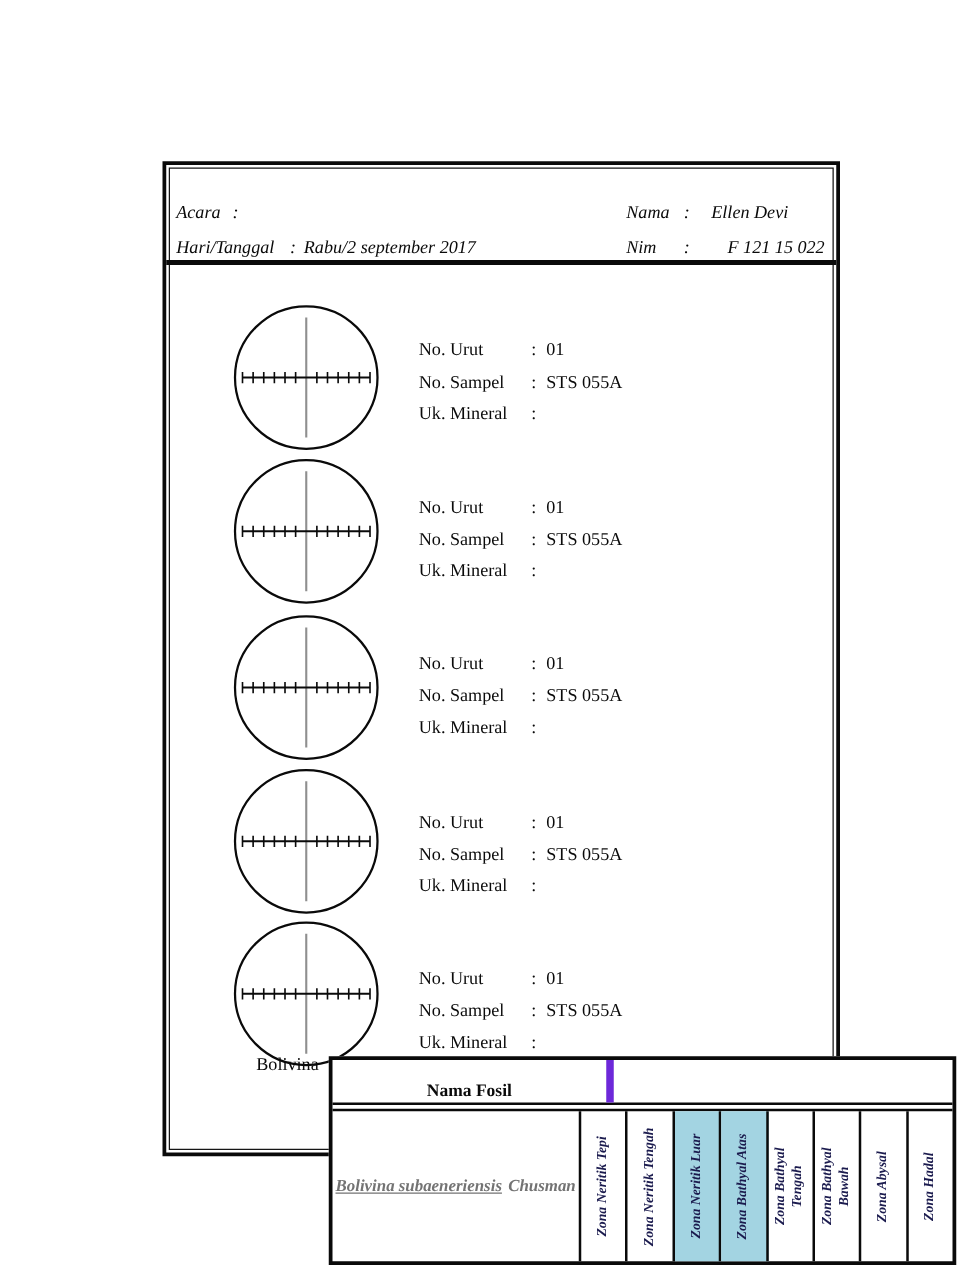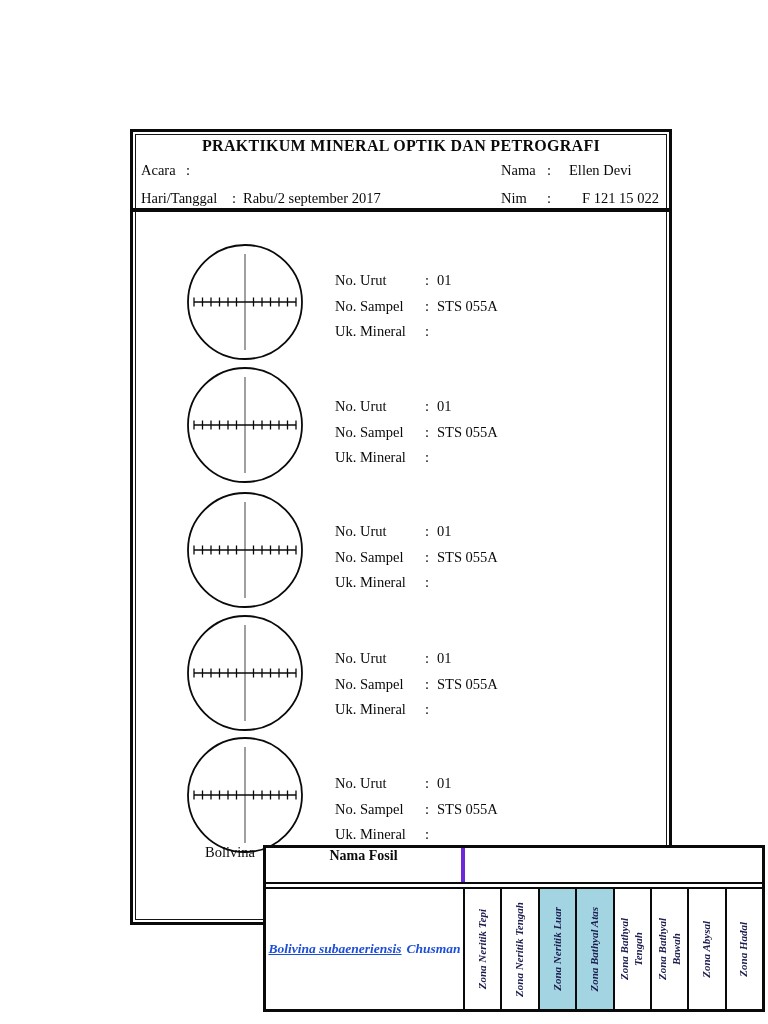--- a/index.html
+++ b/index.html
@@ -27,21 +27,21 @@
   .page-header {
     position:absolute; left:0; top:0; right:0; height:80px;
     border-bottom:4px solid #0a0a0a;
   }
   .doc-title {
     position:absolute; top:5px; left:0; right:0;
     text-align:center; font-weight:bold; font-size:16px;
     letter-spacing:0.3px;
   }
   .hdr-row { position:absolute; left:0; right:0; height:20px; font-size:14.5px; }
-  .hdr-row span { position:absolute; white-space:nowrap; }
+  .hdr-row span { position:absolute; white-space:nowrap;font-style:italic; }
   .row-acara { top:30px; }
   .row-hari  { top:58px; }
   .p-acara-lbl { left:8px; }   .p-acara-col { left:53px; }  .p-acara-val { left:64px; }
   .p-nama-lbl  { left:368px; } .p-nama-col  { left:414px; } .p-nama-val  { left:436px; }
   .p-hari-lbl  { left:8px;text-align:right; }   .p-hari-col  { left:99px; }  .p-hari-val  { left:110px; }
   .p-nim-lbl   { left:368px; } .p-nim-col   { left:414px; } .p-nim-val   { left:432px;margin-left:17px; }
 
   .section-title {
     position:absolute; top:88px; left:0; right:0;
     text-align:center; font-size:14.5px;
@@ -65,36 +65,36 @@
     width:502px; height:167px;
     border:3px solid #0a0a0a;
     background:#fff;
     z-index:10;
     display:flex; flex-direction:column;
   }
   .ft-header { display:flex; height:36px; border-bottom:2px solid #0a0a0a; flex:none; }
   .ft-gap { height:3px; flex:none; }
   .ft-body { flex:1; display:flex; border-top:2px solid #0a0a0a; }
   .ft-cell-name {
-    width:199px; flex:none;
-    border-right:4px solid #6d28d9;
-    display:flex; align-items:flex-start; justify-content:center;
+    width:225px; flex:none;
+    border-right:6px solid #6d28d9;
+    display:flex; align-items:flex-end; justify-content:center;
   }
   .ft-cell-ling {
     flex:1;
     display:flex; align-items:center; justify-content:center;
   }
   .ft-head-text { font-weight:bold; font-size:14px; }
   .ft-species-cell {
     width:199px; flex:none;
     border-right:2px solid #0a0a0a;
     display:flex; align-items:center; justify-content:center;
     padding:2px 4px; text-align:center;
   }
-  .species { font-size:13.5px; font-weight:bold; font-style:italic; color:#1d4ed8; white-space:nowrap; }
+  .species { font-size:13.5px; font-weight:bold; font-style:italic; color:#737373; white-space:nowrap; }
   .species .sp-name { text-decoration:underline; }
   .species .sp-author { margin-left:5px; }
   .ft-zones { flex:1; display:flex; }
   .zone-cell {
     flex:1;
     border-right:2px solid #0a0a0a;
     display:flex; align-items:center; justify-content:center;
     overflow:hidden;
   }
   .zone-cell:last-child { border-right:none; }
@@ -119,21 +119,20 @@
       <line x1="8" y1="59" x2="110" y2="59" stroke="#0a0a0a" stroke-width="1.5"></line>
       <path d="M8 54.5 V63.5 M16.5 54.5 V63.5 M25 54.5 V63.5 M33.5 54.5 V63.5 M42 54.5 V63.5 M50.5 54.5 V63.5 M67.5 54.5 V63.5 M76 54.5 V63.5 M84.5 54.5 V63.5 M93 54.5 V63.5 M101.5 54.5 V63.5 M110 54.5 V63.5" stroke="#0a0a0a" stroke-width="1.3" fill="none"></path>
     </symbol>
   </defs>
 </svg>
 
 <div class="page">
   <div class="page-outline"></div>
 
   <div class="page-header">
-    <div class="doc-title">PRAKTIKUM MINERAL OPTIK DAN PETROGRAFI</div>
 
     <div class="hdr-row row-acara">
       <span class="p-acara-lbl">Acara</span>
       <span class="p-acara-col">:</span>
       <span class="p-nama-lbl">Nama</span>
       <span class="p-nama-col">:</span>
       <span class="p-nama-val">Ellen Devi</span>
     </div>
 
     <div class="hdr-row row-hari">

